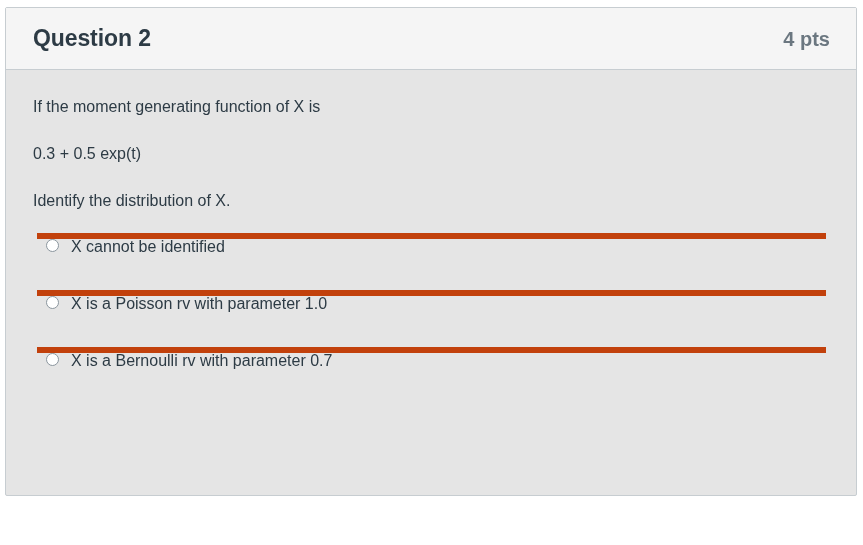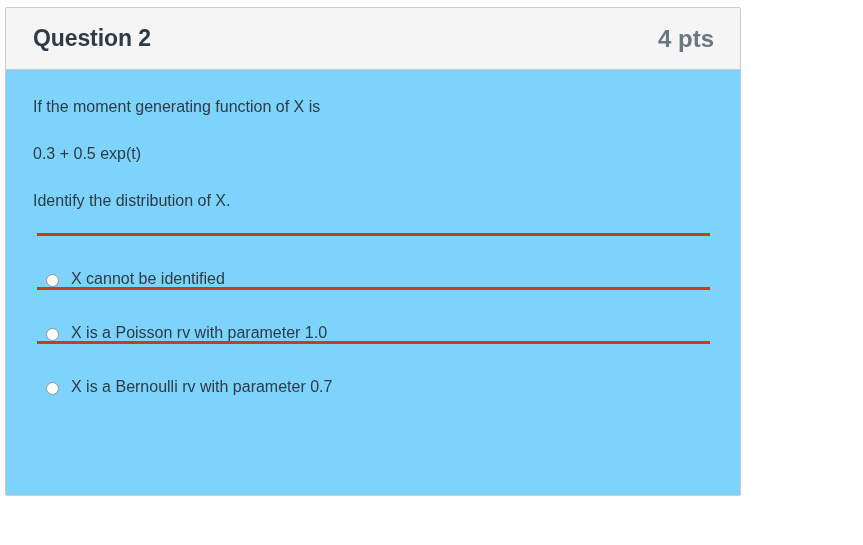--- a/index.html
+++ b/index.html
@@ -20,24 +20,24 @@
     width: 863px;
     height: 545px;
     background: #ffffff;
   }
 
   
   .question-card {
     position: absolute;
     left: 5px;
     top: 7px;
-    width: 736px;            
+    width: 852px;            
     height: 489px;           
     box-sizing: border-box;
-    background: #7dd3fc;
+    background: #e5e5e5;
     border: 1px solid #c7cdd1;
     border-radius: 2px;
   }
 
   
   .question-header {
     position: relative;
     height: 62px;
     box-sizing: border-box;
     background: #f5f5f5;
@@ -48,21 +48,21 @@
     padding: 0 26px 0 27px;
   }
   .question-title {
     font-size: 23px;
     font-weight: bold;
     color: #2d3b45;
     letter-spacing: -0.1px;
     line-height: 1;
   }
   .question-points {
-    font-size: 24px;
+    font-size: 20px;
     font-weight: bold;
     color: #6b7780;
     line-height: 1;
   }
 
   
   .question-body {
     padding: 29px 27px 0 27px;
   }
   .question-line {
@@ -76,23 +76,23 @@
   }
 
   
   .answers {
     margin-top: 24px;
     padding: 0 30px 0 31px;
   }
   .answer-row {
     position: relative;
     display: flex;
-    align-items: flex-end;
+    align-items: flex-start;
     height: 51px;
-    border-top: 3px solid #c2410c;
+    border-top: 6px solid #c2410c;
     padding-left: 9px;
   }
   .radio-icon {
     flex: 0 0 auto;
     width: 13px;
     height: 13px;
     border: 1px solid #8b969e;
     border-radius: 50%;
     background: #ffffff;
     box-sizing: border-box;

